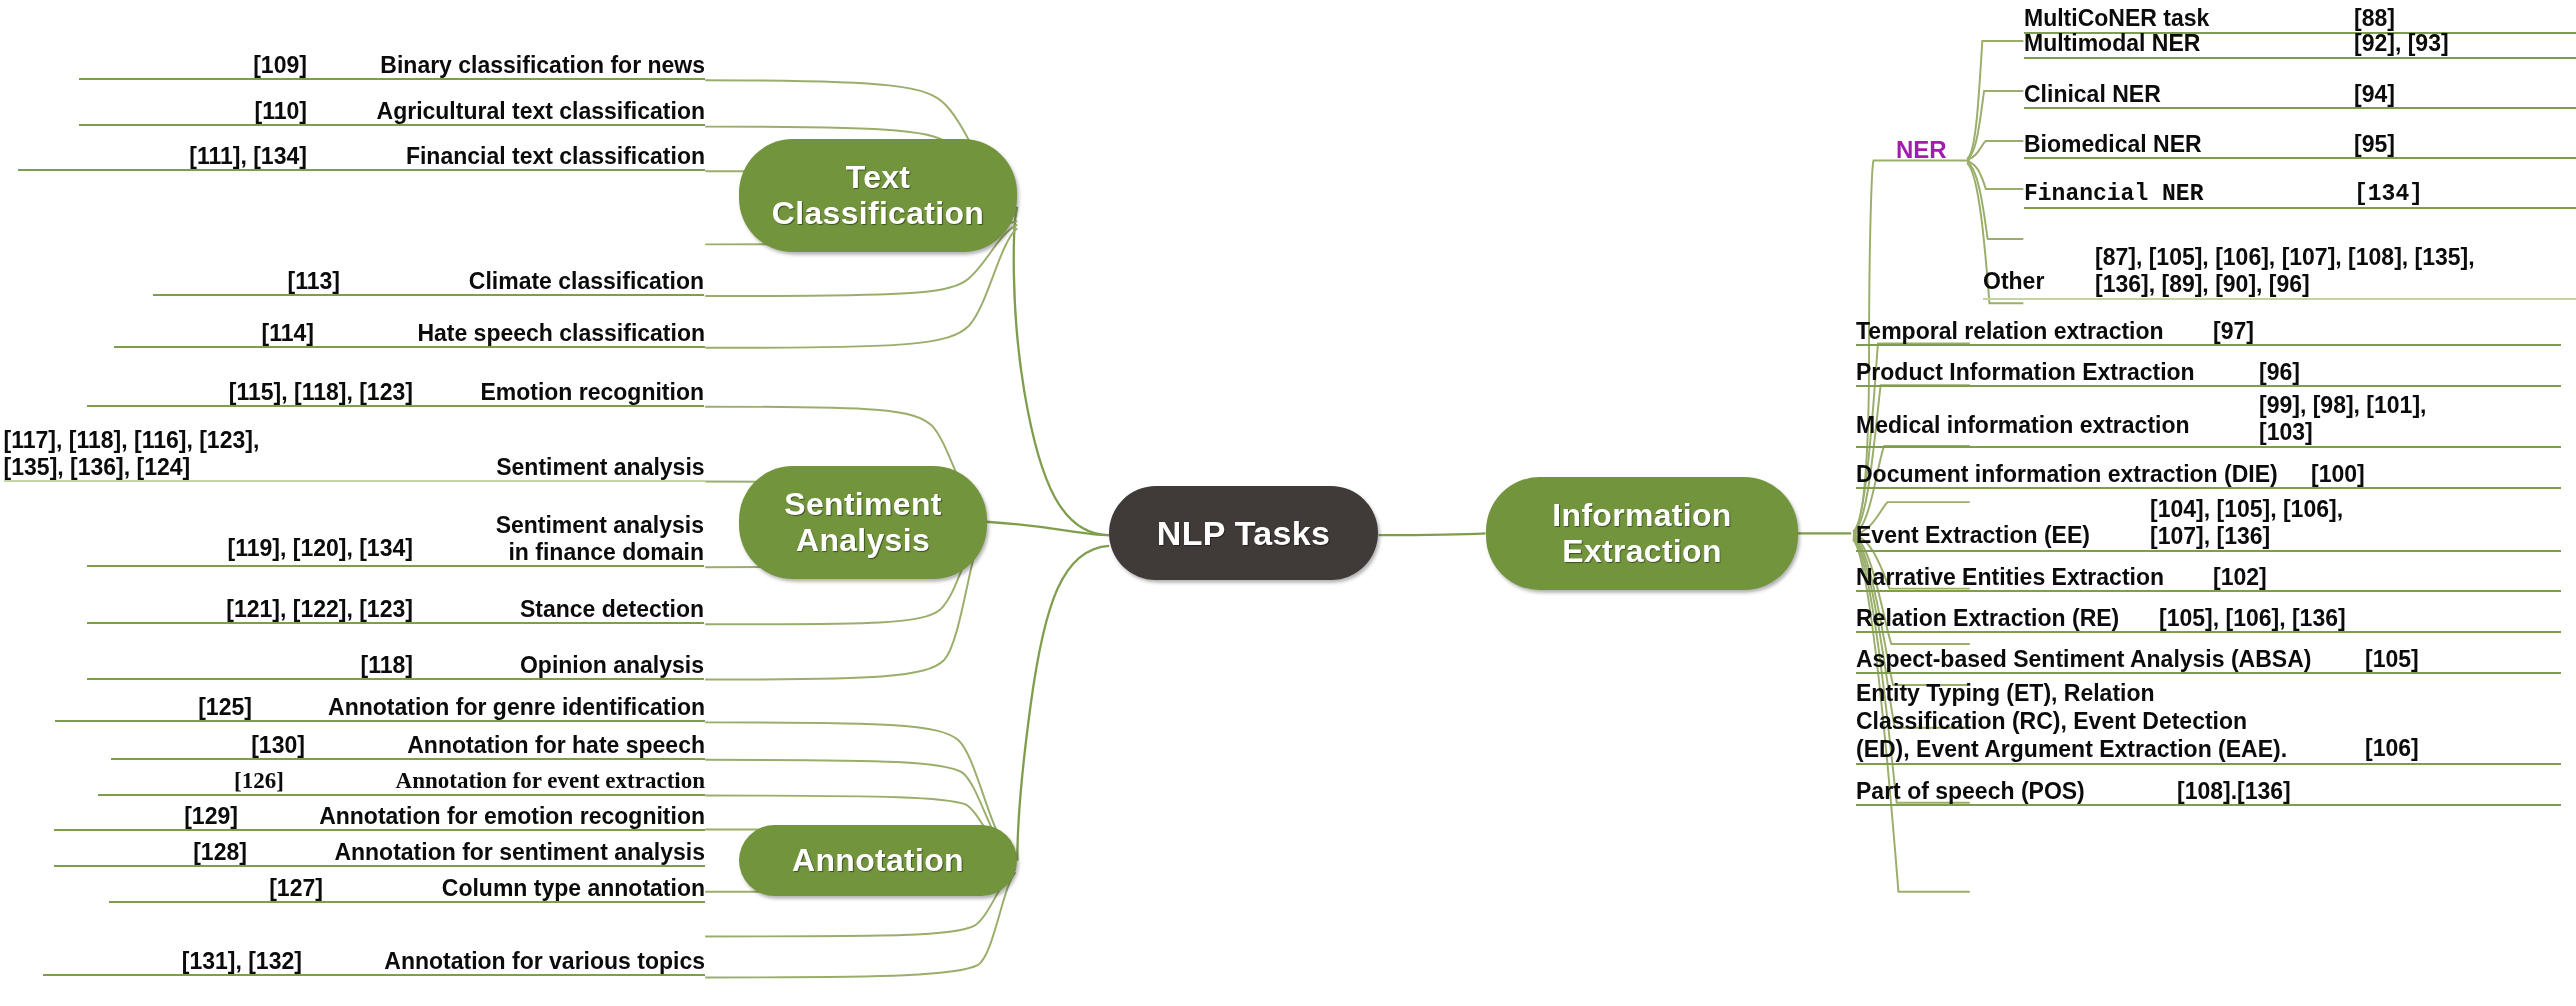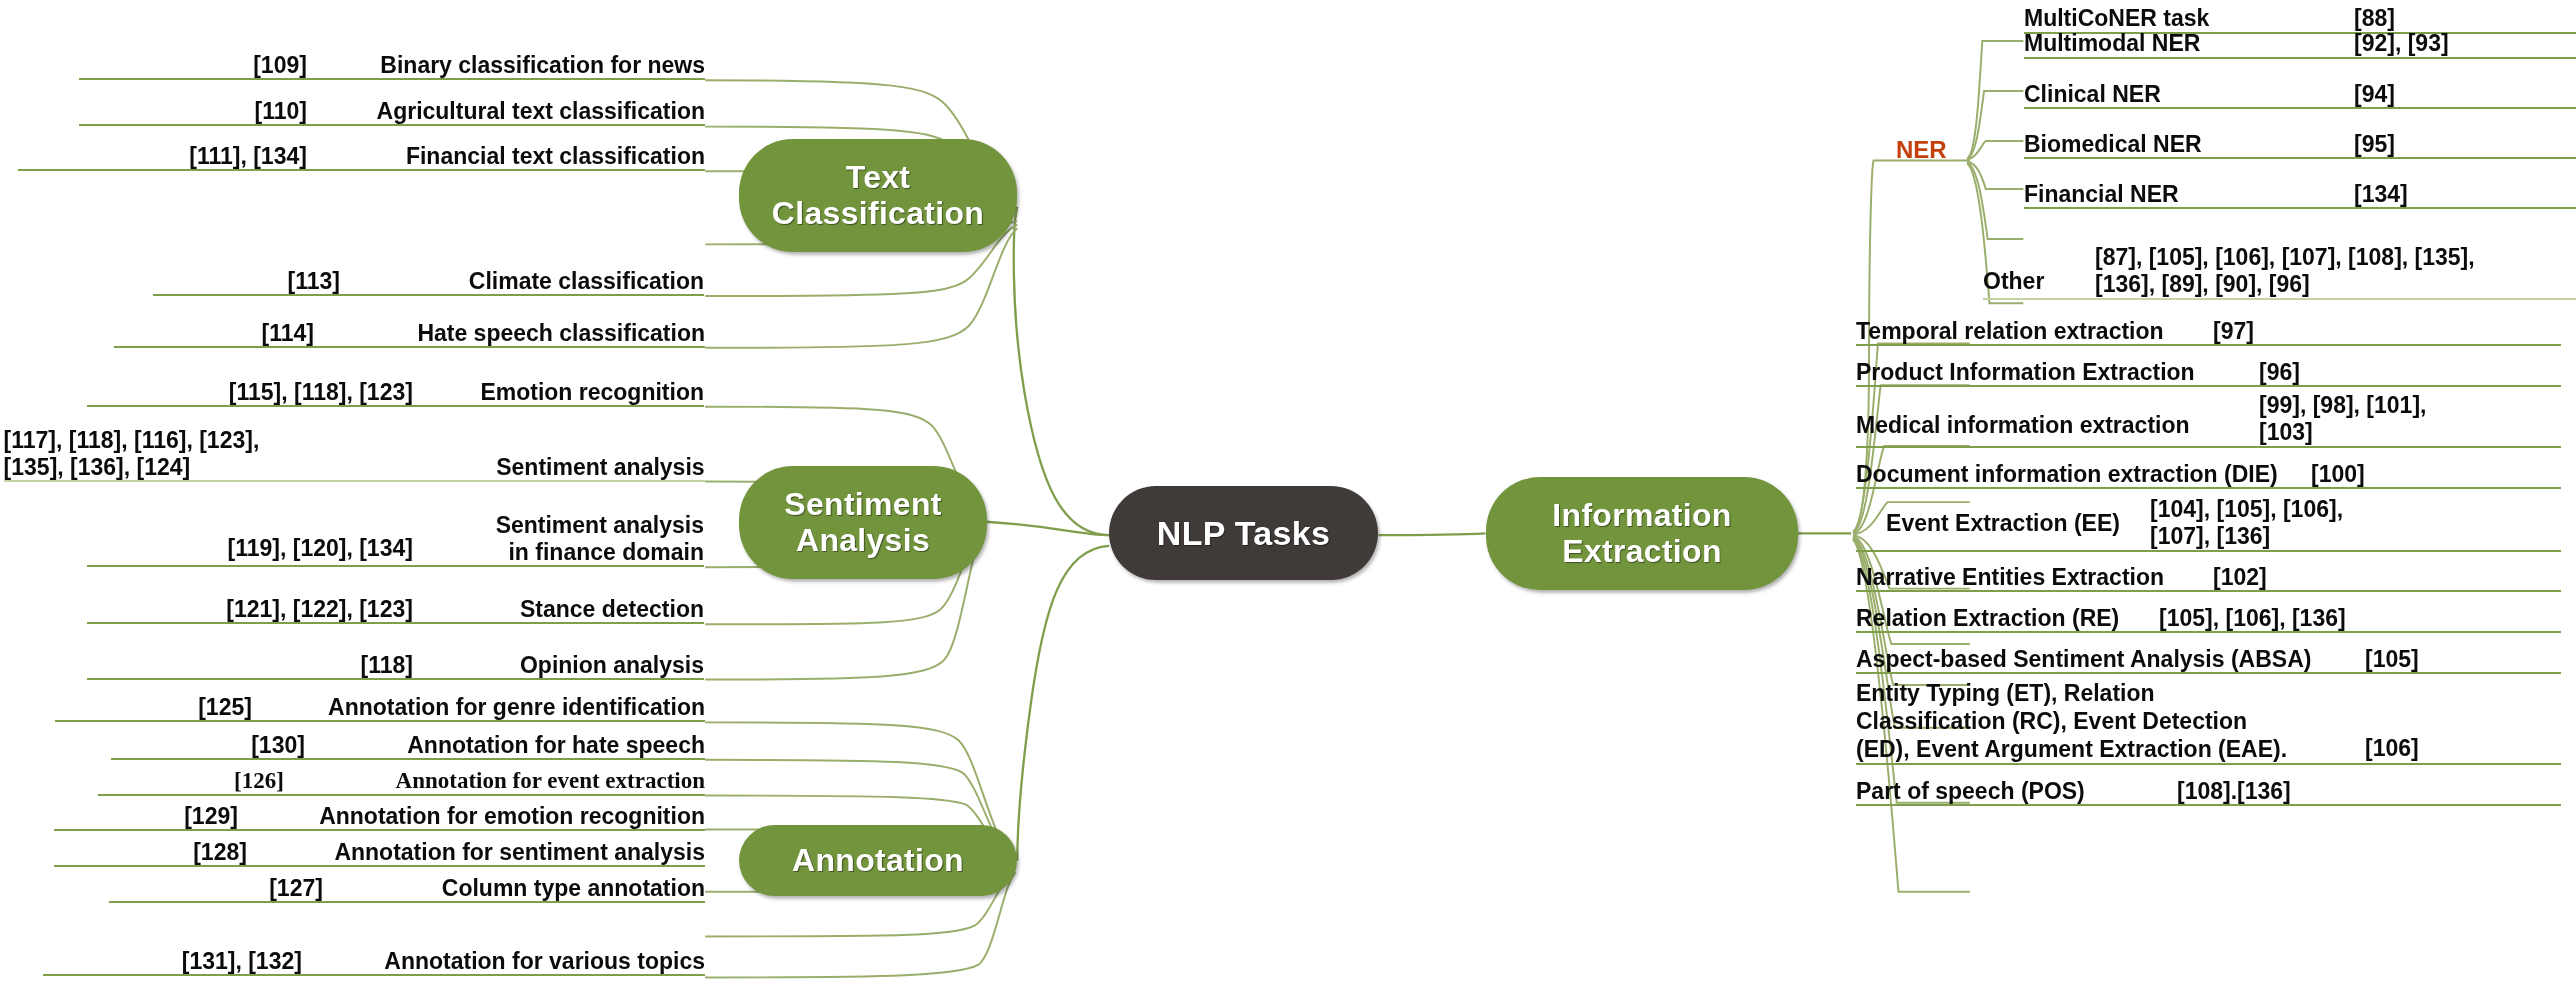--- a/index.html
+++ b/index.html
@@ -81,21 +81,21 @@
     bottom: 0;
     height: 0;
     width: 100%;
     border-bottom: 2.7px solid #7f9e4c;
   }
   .underline.soft { border-bottom-color: #c3d3a2; }
   .sub-title {
     position: absolute;
     font-size: 24px;
     font-weight: bold;
-    color: #c2410c;
+    color: #a21caf;
     z-index: 6;
   }
 </style>
 </head>
 <body>
 
 <div id="root">
 
   <svg id="wires" viewBox="0 0 2887 1128" xmlns="http://www.w3.org/2000/svg">
     <g fill="none" stroke="#7f9e4c" stroke-width="2.6">
@@ -352,21 +352,21 @@
   </div>
 
   <div class="leaf right" style="left:2024px; top:120px; width:553px; height:39px;">
     <div class="leaf-inner">
       <span class="label" style="width:330px">Biomedical NER</span>
       <span class="ref">[95]</span>
     </div>
     <div class="underline"></div>
   </div>
 
-  <div class="leaf right" style="left:2024px; top:170px; width:553px; height:39px;">
+  <div class="leaf right" style="left:2024px; top:170px; width:553px; height:39px;font-family:Liberation Mono, monospace;">
     <div class="leaf-inner">
       <span class="label" style="width:330px">Financial NER</span>
       <span class="ref">[134]</span>
     </div>
     <div class="underline"></div>
   </div>
 
   <div class="leaf right" style="left:1983px; top:214px; width:594px; height:86px;">
     <div class="leaf-inner" style="align-items:flex-end;">
       <span class="label" style="width:112px; align-self:flex-end; padding-bottom:3.6px;">Other</span>
@@ -404,21 +404,21 @@
   <div class="leaf right" style="left:1856px; top:450px; width:705px; height:39px;">
     <div class="leaf-inner">
       <span class="label" style="width:455px">Document information extraction (DIE)</span>
       <span class="ref">[100]</span>
     </div>
     <div class="underline"></div>
   </div>
 
   <div class="leaf right" style="left:1856px; top:491px; width:705px; height:61px;">
     <div class="leaf-inner" style="align-items:flex-end;">
-      <span class="label" style="width:294px; align-self:flex-end; padding-bottom:14px;text-align:center;">Event Extraction (EE)</span>
+      <span class="label" style="width:294px; align-self:flex-end; padding-bottom:2px;">Event Extraction (EE)</span>
       <span class="ref" style="line-height:1.18;">[104], [105], [106],
 [107], [136]</span>
     </div>
     <div class="underline"></div>
   </div>
 
   <div class="leaf right" style="left:1856px; top:553px; width:705px; height:39px;">
     <div class="leaf-inner">
       <span class="label" style="width:357px">Narrative Entities Extraction</span>
       <span class="ref">[102]</span>

